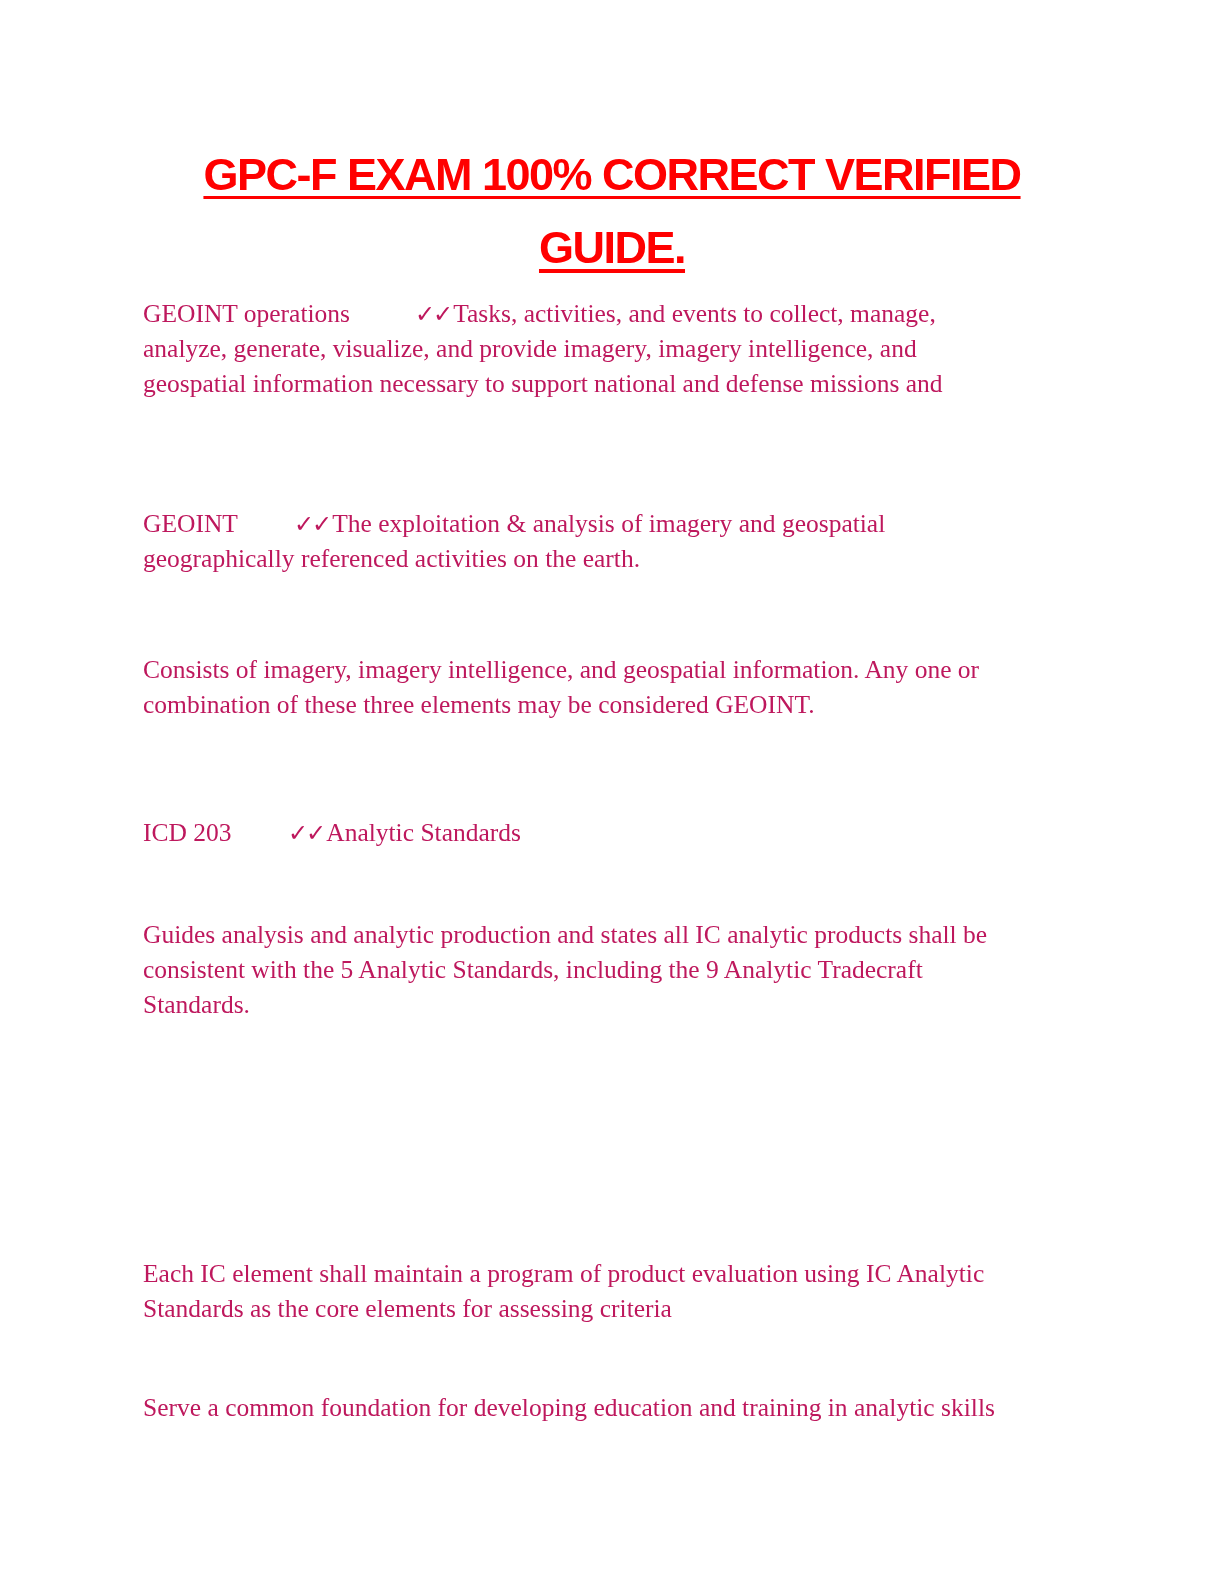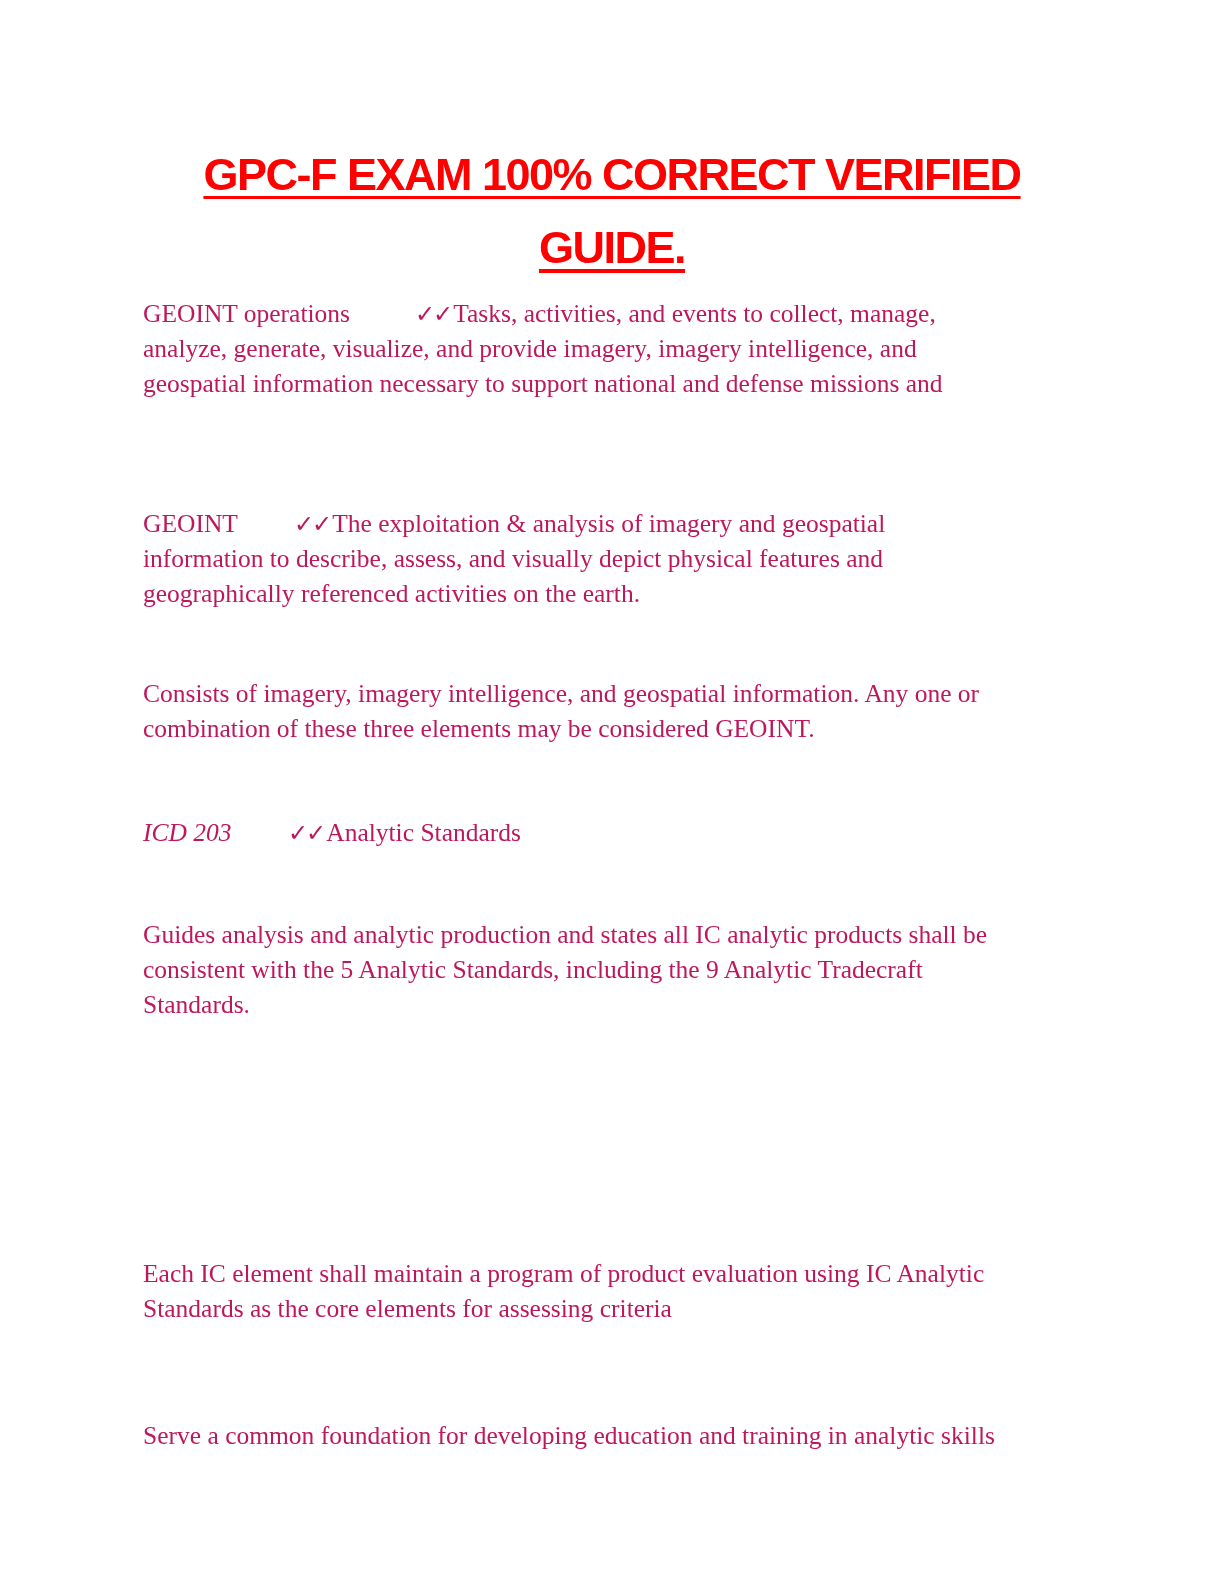--- a/index.html
+++ b/index.html
@@ -70,42 +70,41 @@
   <h1 class="title l2">GUIDE.</h1>
 
   <div class="para" style="top:297px;">
     <span class="line"><span class="term" style="width:272px;">GEOINT operations</span><span class="check">✓✓</span><span>Tasks, activities, and events to collect, manage,</span></span>
     <span class="line">analyze, generate, visualize, and provide imagery, imagery intelligence, and</span>
     <span class="line">geospatial information necessary to support national and defense missions and</span>
   </div>
 
   <div class="para" style="top:507px;">
     <span class="line"><span class="term" style="width:151px;font-family:Liberation Serif, serif;">GEOINT</span><span class="check">✓✓</span><span>The exploitation &amp; analysis of imagery and geospatial</span></span>
-    <span class="line">information to describe, assess, and visually depict physical features and</span>
     <span class="line">geographically referenced activities on the earth.</span>
   </div>
 
-  <div class="para" style="top:677px;">
+  <div class="para" style="top:653px;">
     <span class="line">Consists of imagery, imagery intelligence, and geospatial information. Any one or</span>
     <span class="line">combination of these three elements may be considered GEOINT.</span>
   </div>
 
   <div class="para" style="top:816px;">
-    <span class="line"><span class="term" style="width:145px;font-style:italic;">ICD 203</span><span class="check">✓✓</span><span>Analytic Standards</span></span>
+    <span class="line"><span class="term" style="width:145px;">ICD 203</span><span class="check">✓✓</span><span>Analytic Standards</span></span>
   </div>
 
   <div class="para" style="top:918px;">
     <span class="line">Guides analysis and analytic production and states all IC analytic products shall be</span>
     <span class="line">consistent with the 5 Analytic Standards, including the 9 Analytic Tradecraft</span>
     <span class="line">Standards.</span>
   </div>
 
 
   <div class="para" style="top:1257px;font-family:Liberation Serif, serif;">
     <span class="line">Each IC element shall maintain a program of product evaluation using IC Analytic</span>
     <span class="line">Standards as the core elements for assessing criteria</span>
   </div>
 
-  <div class="para" style="top:1391px;margin-top:28px;">
+  <div class="para" style="top:1391px;">
     <span class="line">Serve a common foundation for developing education and training in analytic skills</span>
   </div>
 
 </div>
 
 </body></html>

